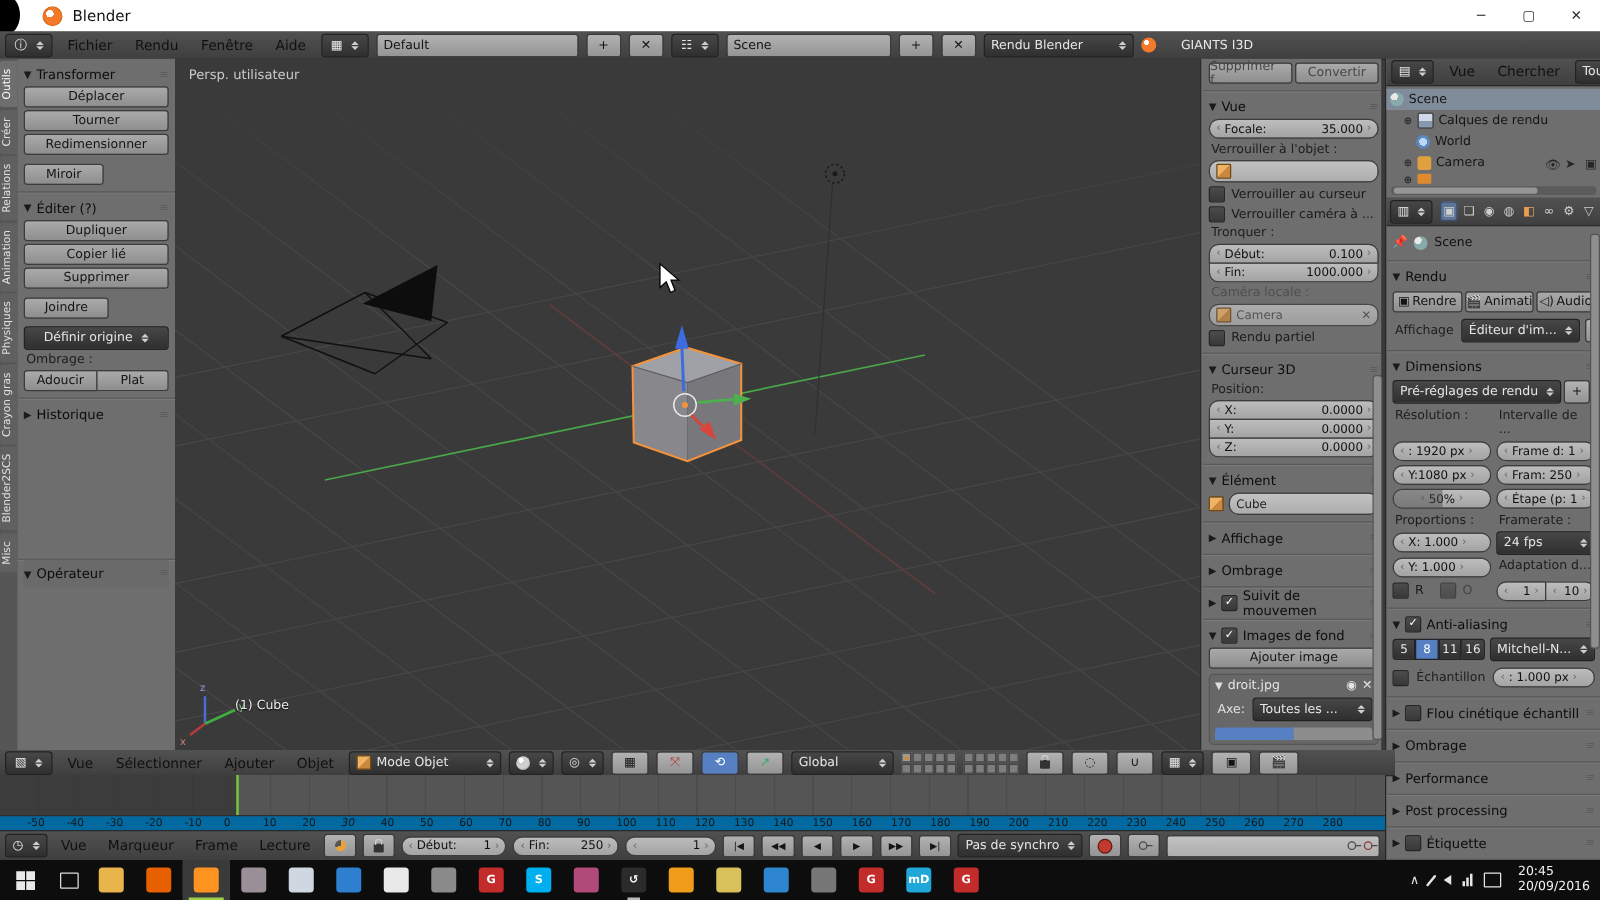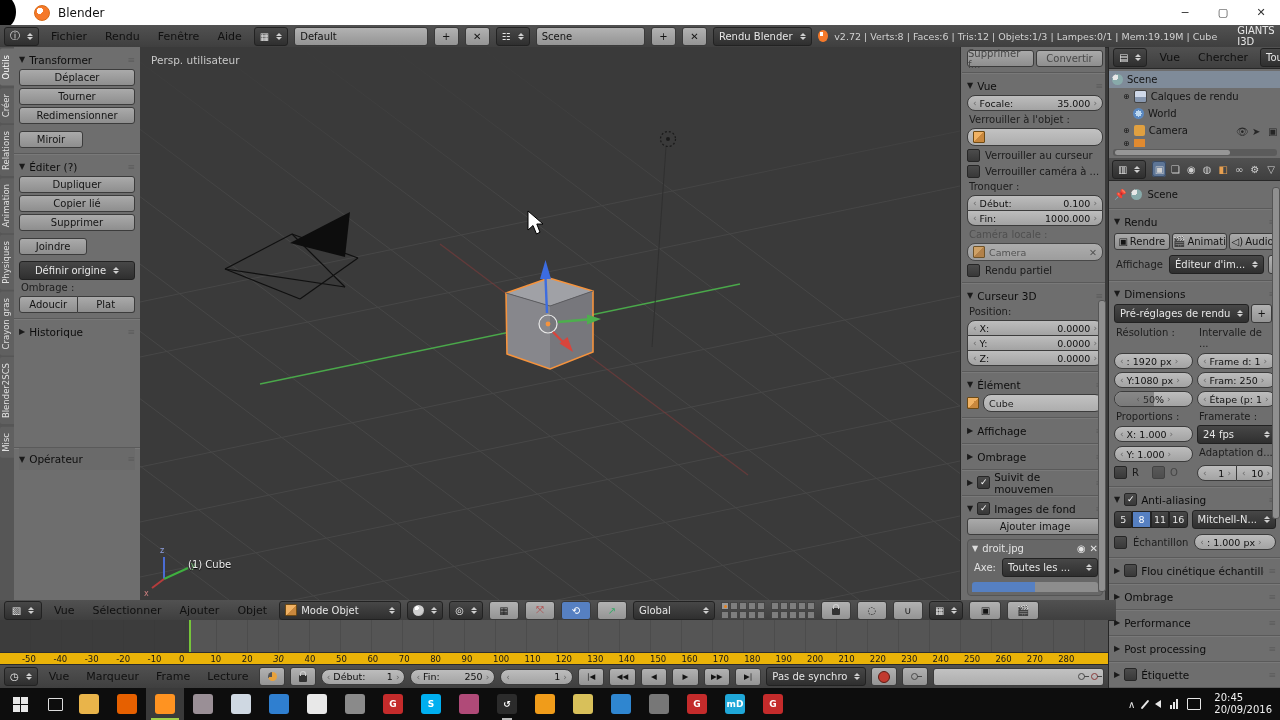--- a/index.html
+++ b/index.html
@@ -86,21 +86,21 @@
   .slider em{position:absolute;left:0;top:0;bottom:0;width:50%;background:rgba(70,70,70,.45);border-radius:8px 0 0 8px;font-style:normal}
   .lockic{width:8px;height:7px;background:#cfcfcf;border-radius:1px;position:relative;margin-top:3px}
   .lockic::before{content:"";position:absolute;left:1px;top:-4px;width:4px;height:4px;border:1.5px solid #cfcfcf;border-bottom:none;border-radius:3px 3px 0 0}
   
   .v3hdr{left:0;top:600px;width:1108px;height:20px}
   .tlwrap{left:0;top:620px;width:1108px;height:68px;background:#4f4f4f}
   .frames{position:absolute;left:0;top:0;width:1108px;height:32px;background:#555;
           background-image:repeating-linear-gradient(90deg,transparent 0 30px,#4c4c4c 30px 31px)}
   .outrange{position:absolute;left:0;top:0;width:190px;height:32px;background:rgba(52,52,52,.75)}
   .playhead{position:absolute;left:189px;top:0;width:2px;height:32px;background:#76c53a}
-  .ruler{position:absolute;left:0;top:32px;width:1108px;height:12px;background:#eab308;border-top:1px solid #2e2e2e;overflow:hidden}
+  .ruler{position:absolute;left:0;top:32px;width:1108px;height:12px;background:#0369a1;border-top:1px solid #2e2e2e;overflow:hidden}
   .tick{position:absolute;top:1px;font-size:8.5px;color:#161616}
   .tlhdr{position:absolute;left:0;top:44px;width:1108px;height:24px;background:linear-gradient(#515151,#3f3f3f);
          border-top:1px solid #2a2a2a;display:flex;align-items:center;gap:5px;padding:0 4px;box-sizing:border-box}
   .pbtn{width:19px;height:16px;font-size:7.5px}
   .rec{width:10px;height:10px;border-radius:50%;background:#c23a2f;border:1px solid #5e1a12}
   .keyic{width:5px;height:5px;border:1.5px solid #4a4a4a;border-radius:50%;position:relative;display:inline-block}
   .keyic::after{content:"";position:absolute;left:5px;top:1.5px;width:5px;height:1.5px;background:#4a4a4a}
   
   .taskbar{left:0;top:688px;width:1280px;height:32px;background:#0d0d0d;display:flex;align-items:center;color:#ccc}
   .start{width:40px;height:32px;display:flex;align-items:center;justify-content:center}
@@ -164,21 +164,20 @@
   <span class="blight" style="width:16px">+</span>
   <span class="blight" style="width:16px">✕</span>
   <span class="ddark" style="width:108px;justify-content:space-between">
     <span>Rendu Blender</span>
       <span class="ud">
         <i class="up"></i>
         <i class="dn"></i>
       </span>
   </span>
   <span style="width:12px;height:12px;border-radius:50%;background:radial-gradient(circle at 35% 35%,#fff 0 2px,#f5792a 2px 100%)"></span>
-  <span class="stats">v2.72 | Verts:8 | Faces:6 | Tris:12 | Objets:1/3 | Lampes:0/1 | Mem:19.19M | Cube</span>
   <span class="brand">GIANTS I3D</span>
 </div>
 
 <div class="abs toolshelf">
   <div class="tabstrip">
     <span class="vtab active">Outils</span>
     <span class="vtab">Créer</span>
     <span class="vtab">Relations</span>
     <span class="vtab">Animation</span>
     <span class="vtab">Physiques</span>

